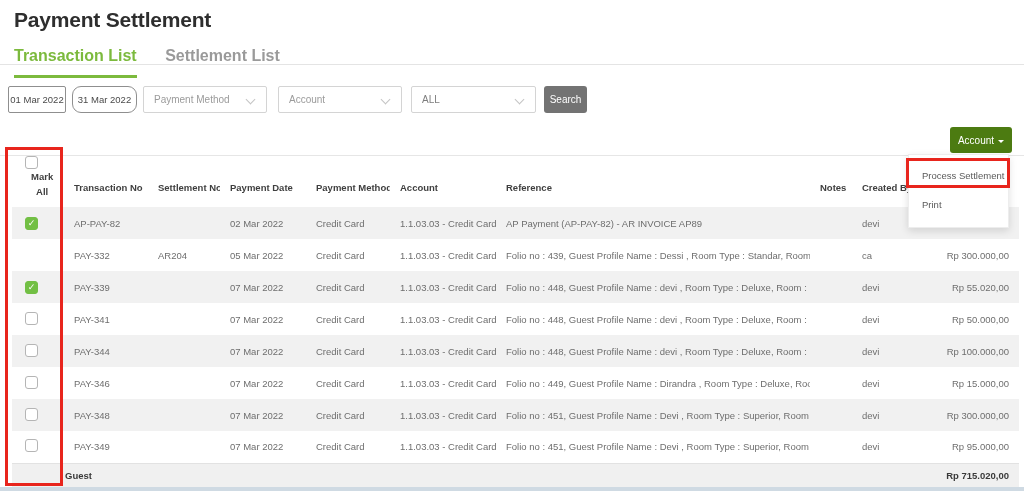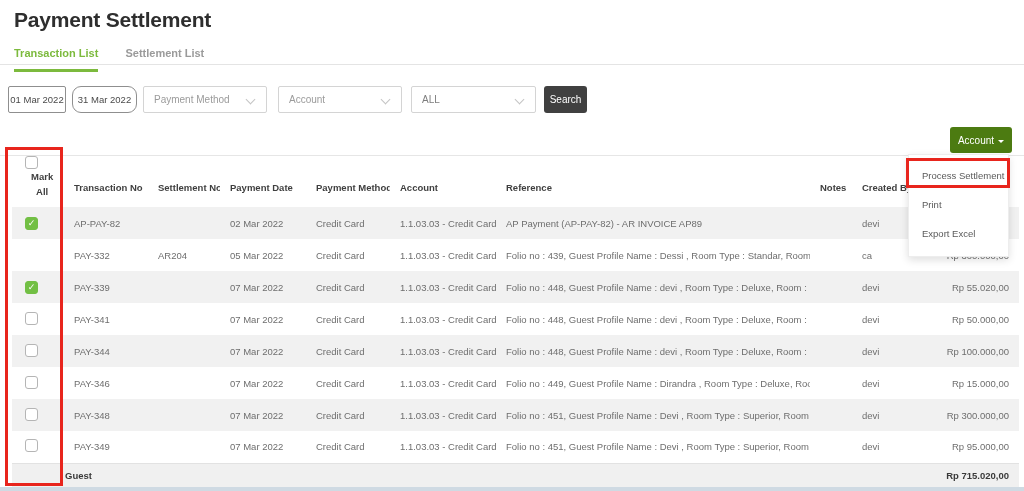--- a/index.html
+++ b/index.html
@@ -8,40 +8,40 @@
   #screen { position:relative; width:1024px; height:491px; background:#fff; overflow:hidden; }
 
   
   .page-title { position:absolute; left:14px; top:8px; font-size:21px; font-weight:600; color:#2e2e2e; letter-spacing:-0.2px; }
   .breadcrumb { position:absolute; left:196px; top:19px; font-size:10.5px; color:#8f8f8f; }
   .breadcrumb .bc-home { color:#6a6a6a; font-weight:bold; }
   .breadcrumb .bc-sep { color:#c0c0c0; margin:0 6px; }
   .breadcrumb .bc-item { color:#9a9a9a; }
 
   
-  .tabs { position:absolute; left:14px; top:47px; font-size:11px; font-weight:bold; }
+  .tabs { position:absolute; left:14px; top:47px; font-size:16px; font-weight:bold; }
   .tab { display:inline-block; margin-right:24px; padding-bottom:10px; cursor:pointer; }
   .tab-active { color:#7cba3d; border-bottom:3px solid #7cba3d; }
   .tab-inactive { color:#9a9a9a; }
   .tabs-rule { position:absolute; left:0; top:64px; width:1024px; height:1px; background:#e4e4e4; }
 
   
   .filters { position:absolute; left:0; top:86px; width:948px; height:28px; }
   .date-input { position:absolute; height:27px; border:1px solid #8f8f8f; border-radius:2px; background:#fff;
                 font-family:"Liberation Sans",sans-serif; font-size:9.5px; color:#4a4a4a; text-align:center; }
   #date-from { left:8px; width:58px; }
   #date-to { left:72px; width:65px;border-radius:9px; }
   .select { position:absolute; height:27px; border:1px solid #d4d4d4; border-radius:2px; background:#fff;
             font-size:10px; color:#9b9b9b; line-height:25px; padding-left:10px; cursor:pointer; }
   #sel-method { left:143px; width:124px; }
   #sel-account { left:278px; width:124px; }
   #sel-status { left:411px; width:125px; color:#7d7d7d; }
   .chev { position:absolute; right:12px; top:9px; width:7px; height:7px;
           border-right:1.5px solid #c4c4c4; border-bottom:1.5px solid #c4c4c4; transform:rotate(45deg); }
-  .search-btn { position:absolute; left:544px; top:0; width:43px; height:27px; background:#404040; border:none;
+  .search-btn { position:absolute; left:544px; top:0; width:43px; height:27px; background:#737373; border:none;
                 border-radius:3px; color:#fff; font-size:10px; font-family:"Liberation Sans",sans-serif; cursor:pointer; }
 
   
   .action-btn { position:absolute; left:950px; top:127px; width:62px; height:26px; background:#4c7b11; border:none;
                 border-radius:3px; color:#fff; font-size:10px; font-family:"Liberation Sans",sans-serif; cursor:pointer; z-index:10; }
   .caret { display:inline-block; width:0; height:0; border:3.5px solid transparent; border-top-color:#fff;
            margin-left:4px; vertical-align:-2px; }
 
   
   .table-rule { position:absolute; left:0; top:155px; width:1024px; height:1px; background:#e6e6e6; }
@@ -249,21 +249,20 @@
       <tr>
         <td class="total-label" colspan="9">Guest</td>
         <td class="amount">Rp 715.020,00</td>
       </tr>
     </tfoot>
   </table>
 
   <div class="menu">
       <div class="menu-item">Process Settlement</div>
       <div class="menu-item">Print</div>
-      <div class="menu-item">Export Excel</div>
     </div>
 
   <div id="annot-left" class="annot"></div>
   <div id="annot-menu" class="annot"></div>
 
   <div class="hscroll"></div>
 
 </div>
 
 </body></html>

